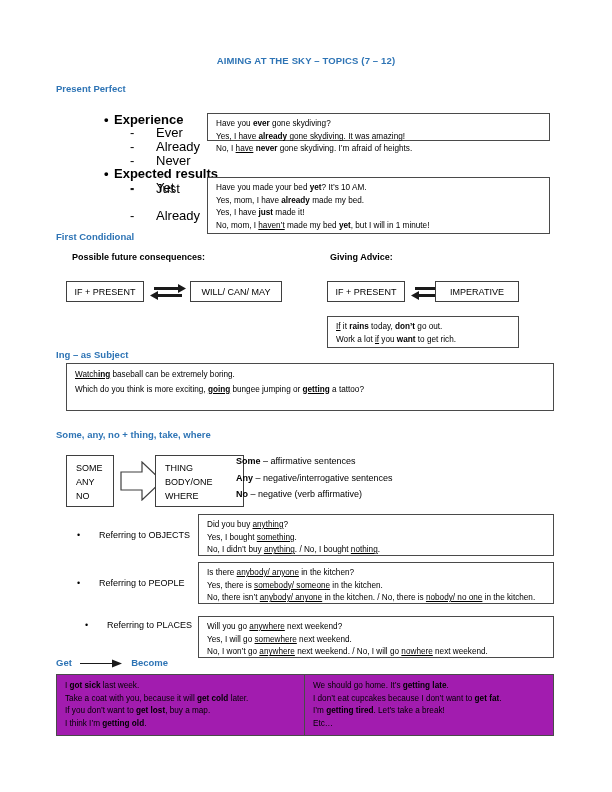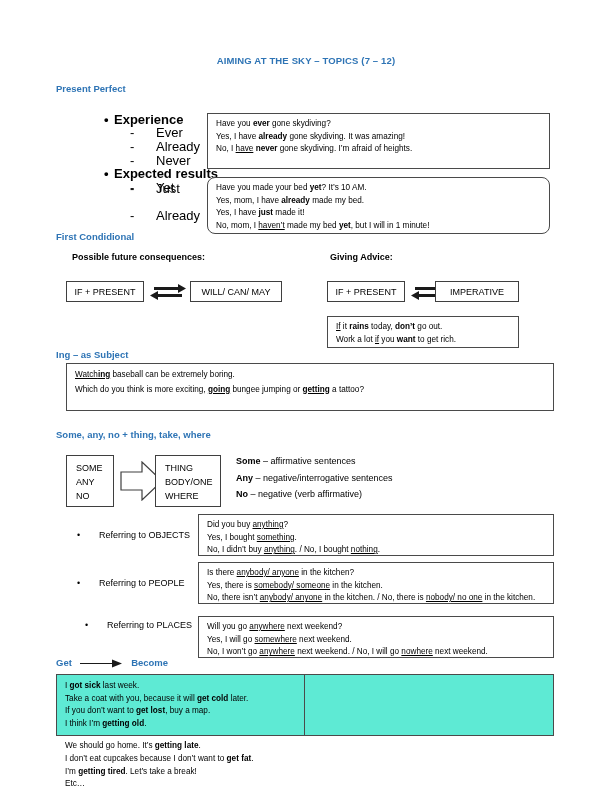--- a/index.html
+++ b/index.html
@@ -90,22 +90,21 @@
     position: absolute;
     font-size: 9px;
     white-space: nowrap;
   }
   .ref-label .dot { display: inline-block; width: 22px; }
   .twocol {
     position: absolute;
     display: flex;
     border: 1px solid #4A4A4A;
     box-sizing: border-box;
-    background: #5eead4;
-    flex-direction: column;
+    background: #a21caf;
   }
   .twocol > div {
     box-sizing: border-box;
     padding: 5px 0 5px 8px;
   }
   .twocol > div:first-child { border-right: 1px solid #4A4A4A; }
   .twocol .line {
     font-size: 8.2px;
     line-height: 12.6px;
     white-space: nowrap;
@@ -129,40 +128,40 @@
   <div class="bullet-row" style="left:130px; top:125px;">
     <span class="dot">-</span><span style="display:inline-block;width:16px"></span><span>Ever</span>
   </div>
   <div class="bullet-row" style="left:130px; top:139px;">
     <span class="dot">-</span><span style="display:inline-block;width:16px"></span><span>Already</span>
   </div>
   <div class="bullet-row" style="left:130px; top:153px;">
     <span class="dot">-</span><span style="display:inline-block;width:16px"></span><span>Never</span>
   </div>
 
-  <div class="box pad" style="left:207px; top:113px; width:343px; height:56px;">
+  <div class="box pad" style="left:207px; top:113px; width:343px; height:28px;">
     <div class="line">Have you <b>ever</b> gone skydiving?</div>
     <div class="line">Yes, I have <b>already</b> gone skydiving. It was amazing!</div>
     <div class="line">No, I <u>have</u> <b>never</b> gone skydiving. I’m afraid of heights.</div>
   </div>
 
   <div class="bullet-row bold" style="left:104px; top:166px;">
     <span class="dot">•</span><span>Expected results</span>
   </div>
   <div class="bullet-row" style="left:130px; top:180px;">
     <span class="dot">-</span><span style="display:inline-block;width:16px"></span><span>Yet</span>
   </div>
   <div class="bullet-row" style="left:130px; top:181px;">
     <span class="dot">-</span><span style="display:inline-block;width:16px"></span><span>Just</span>
   </div>
   <div class="bullet-row" style="left:130px; top:208px;">
     <span class="dot">-</span><span style="display:inline-block;width:16px"></span><span>Already</span>
   </div>
 
-  <div class="box pad" style="left:207px; top:177px; width:343px; height:57px;border-radius:8px;">
+  <div class="box pad" style="left:207px; top:177px; width:343px; height:57px;">
     <div class="line">Have you made your bed <b>yet</b>? It’s 10 AM.</div>
     <div class="line">Yes, mom, I have <b>already</b> made my bed.</div>
     <div class="line">Yes, I have <b>just</b> made it!</div>
     <div class="line">No, mom, I <u>haven’t</u> made my bed <b>yet</b>, but I will in 1 minute!</div>
   </div>
 
   <div class="sec-head" style="left:56px; top:231px;">First Condidional</div>
 
   <div style="position:absolute; left:72px; top:252px; font-size:9px; font-weight:bold;">Possible future consequences:</div>
   <div style="position:absolute; left:330px; top:252px; font-size:9px; font-weight:bold;">Giving Advice:</div>
@@ -198,21 +197,21 @@
   <div class="stackbox" style="left:66px; top:455px; width:48px; height:52px;">
     <div>SOME</div>
     <div>ANY</div>
     <div>NO</div>
   </div>
 
   <svg class="arrow-svg" width="44" height="40" style="left:120px; top:461px;">
     <polygon points="1,11 22,11 22,1 42,20 22,39 22,29 1,29" fill="#ffffff" stroke="#3F3F3F" stroke-width="1.2"></polygon>
   </svg>
 
-  <div class="stackbox" style="left:155px; top:455px; width:66px; height:52px;">
+  <div class="stackbox" style="left:155px; top:455px; width:89px; height:52px;">
     <div>THING</div>
     <div>BODY/ONE</div>
     <div>WHERE</div>
   </div>
 
   <div class="legend" style="left:236px; top:453px;">
     <div><b>Some</b> – affirmative sentences</div>
     <div><b>Any</b> – negative/interrogative sentences</div>
     <div><b>No</b> – negative (verb affirmative)</div>
   </div>

